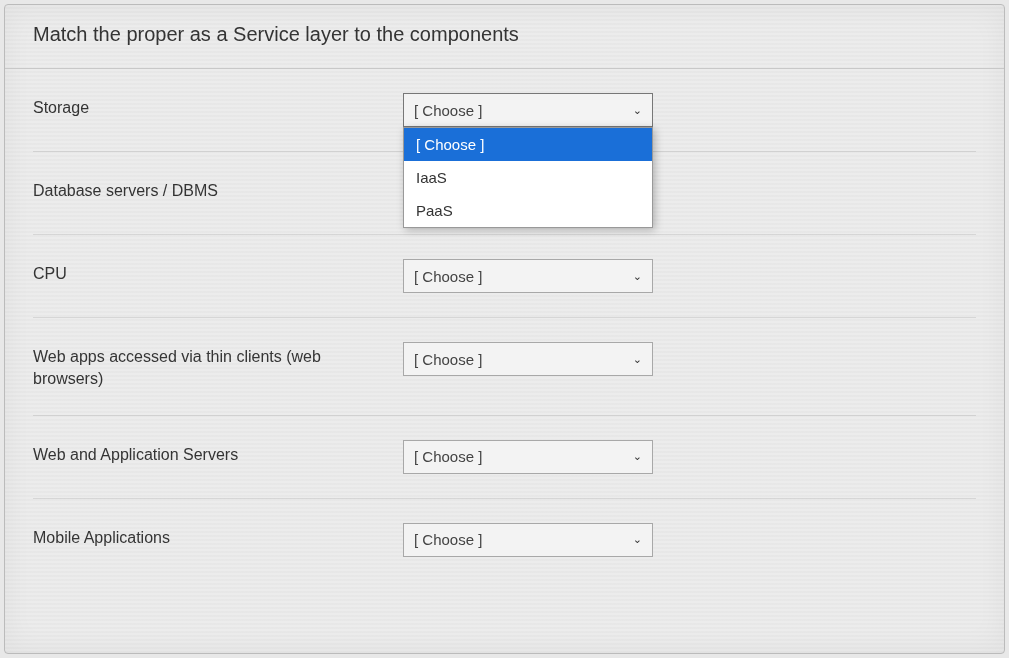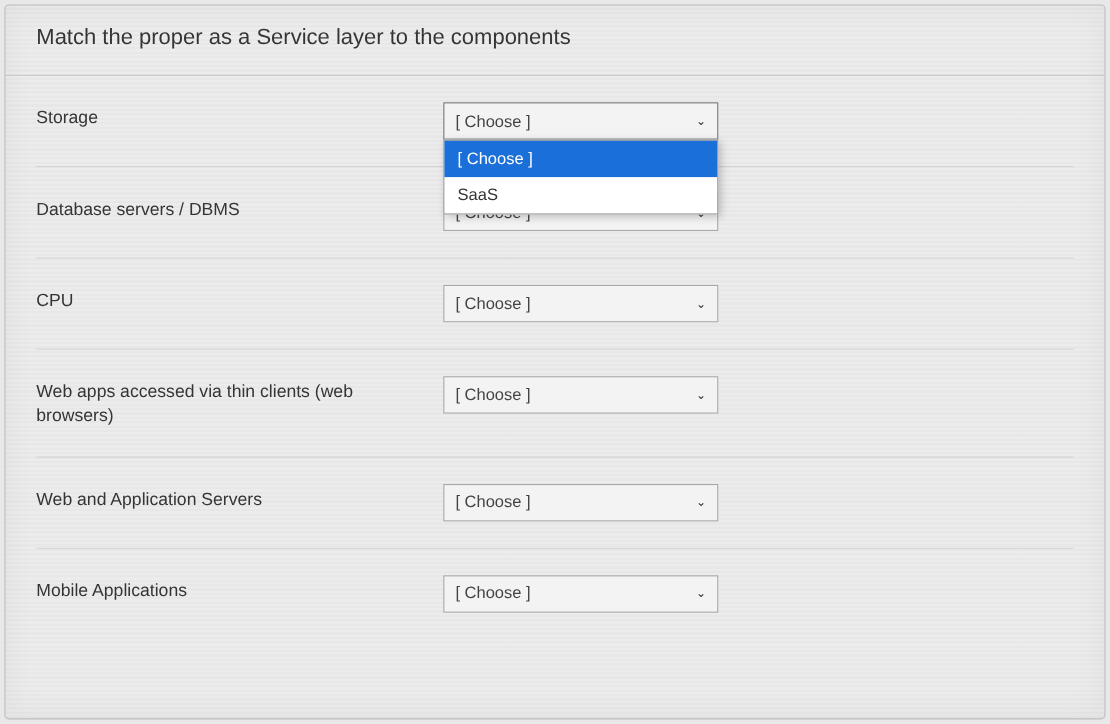--- a/index.html
+++ b/index.html
@@ -109,21 +109,22 @@
 
     <div class="match-row">
       <div class="row-label">Storage</div>
       <div class="select-wrap open">
         <div class="select-box">
           <span>[ Choose ]</span>
           <span class="chevron">⌄</span>
         </div>
         <div class="dropdown-open">
           <div class="dropdown-option highlighted">[ Choose ]</div>
-          <div class="dropdown-option">SaaS</div>
+          <div class="dropdown-option">IaaS</div>
+          <div class="dropdown-option">PaaS</div>
         </div>
       </div>
     </div>
 
     <div class="match-row">
       <div class="row-label">Database servers / DBMS</div>
       <div class="select-wrap">
         <div class="select-box">
           <span>[ Choose ]</span>
           <span class="chevron">⌄</span>

